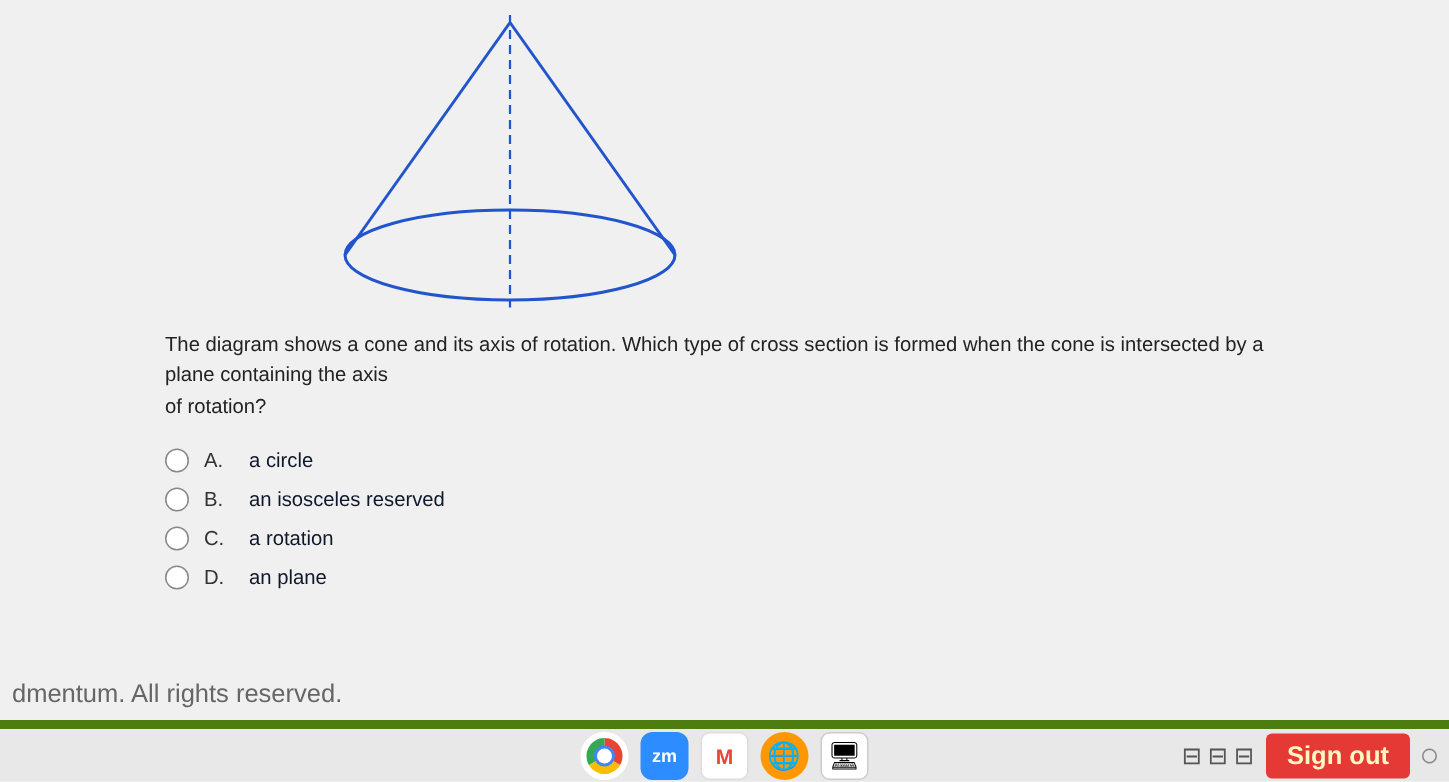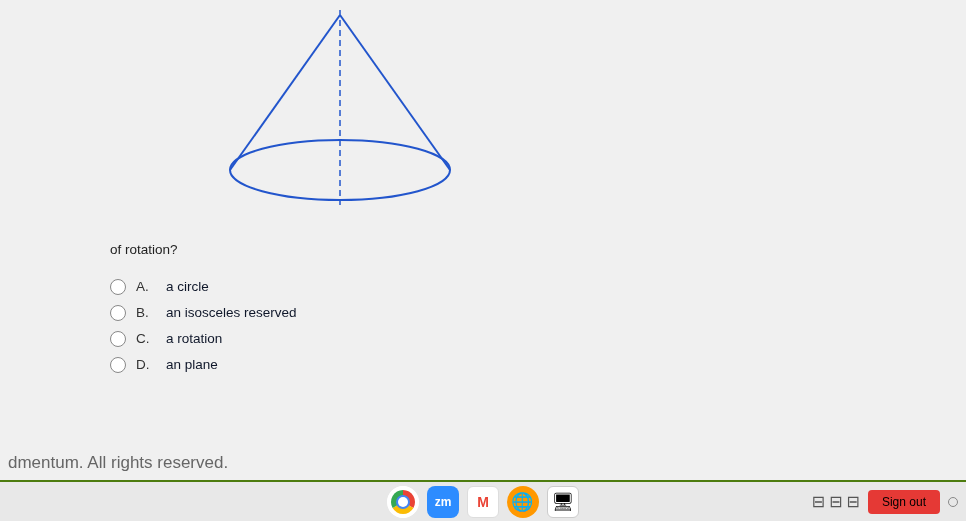--- a/index.html
+++ b/index.html
@@ -78,21 +78,21 @@
       position: absolute;
       bottom: 0;
       left: 0;
       width: 100%;
       height: 41px;
       background: #e8e8e8;
       display: flex;
       align-items: center;
       justify-content: space-between;
       padding: 0 8px;
-      border-top: 2px solid #4d7c0f;
+      border-top: 6px solid #4d7c0f;
     }
 
     .taskbar-left {
       font-size: 11px;
       color: #555;
       padding-left: 4px;
     }
 
     .taskbar-center {
       display: flex;
@@ -152,27 +152,27 @@
     .taskbar-system-icons {
       display: flex;
       align-items: center;
       gap: 4px;
       font-size: 13px;
       color: #555;
     }
 
     .sign-out-btn {
       background: #e53935;
-      color: #000000;
+      color: #fef9c3;
       border: none;
       border-radius: 4px;
       padding: 5px 14px;
-      font-size: 12px;
+      font-size: 17px;
       cursor: pointer;
-      font-weight: 400;
+      font-weight: 700;
     }
 
     .taskbar-dot {
       width: 10px;
       height: 10px;
       border-radius: 50%;
       border: 1.5px solid #888;
       display: inline-block;
     }
 
@@ -202,21 +202,21 @@
 
       <line x1="170" y1="5" x2="280" y2="160" stroke="#2255cc" stroke-width="2"></line>
 
       <ellipse cx="170" cy="160" rx="110" ry="30" fill="none" stroke="#2255cc" stroke-width="2"></ellipse>
 
       <line x1="170" y1="0" x2="170" y2="200" stroke="#2255cc" stroke-width="1.5" stroke-dasharray="6,4"></line>
     </svg>
   </div>
 
   <div class="question-text">
-    <br>
+    <span>The diagram shows a cone and its axis of rotation. Which type of cross section is formed when the cone is intersected by a plane containing the axis</span><br>
     <span>of rotation?</span>
   </div>
 
   <div class="options">
     <div class="option-row">
       <span class="option-radio"></span>
       <span class="option-label">A.</span>
       <span class="option-text">a circle</span>
     </div>
     <div class="option-row">

